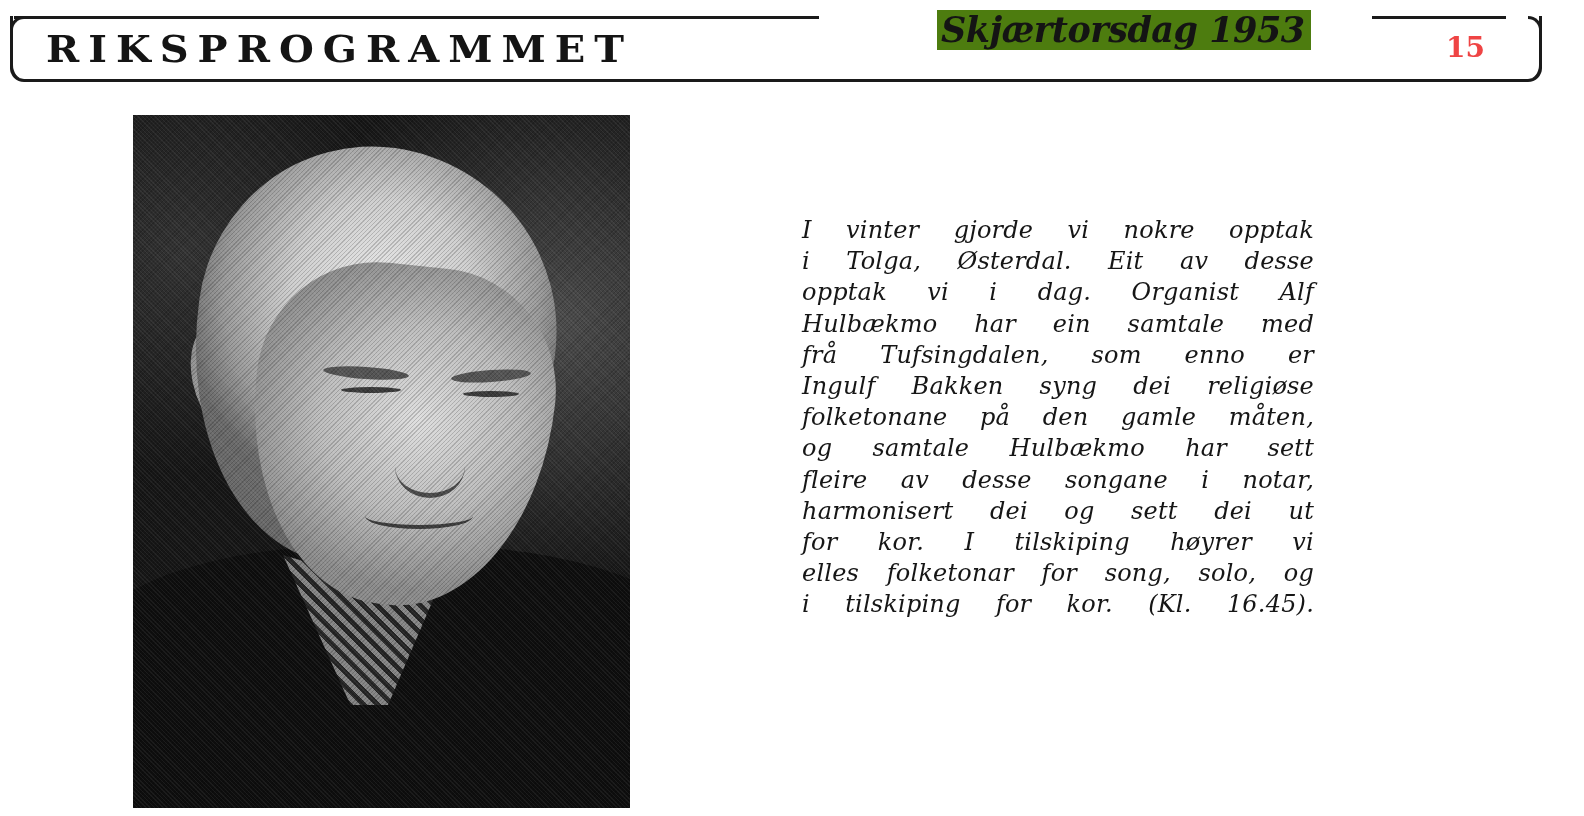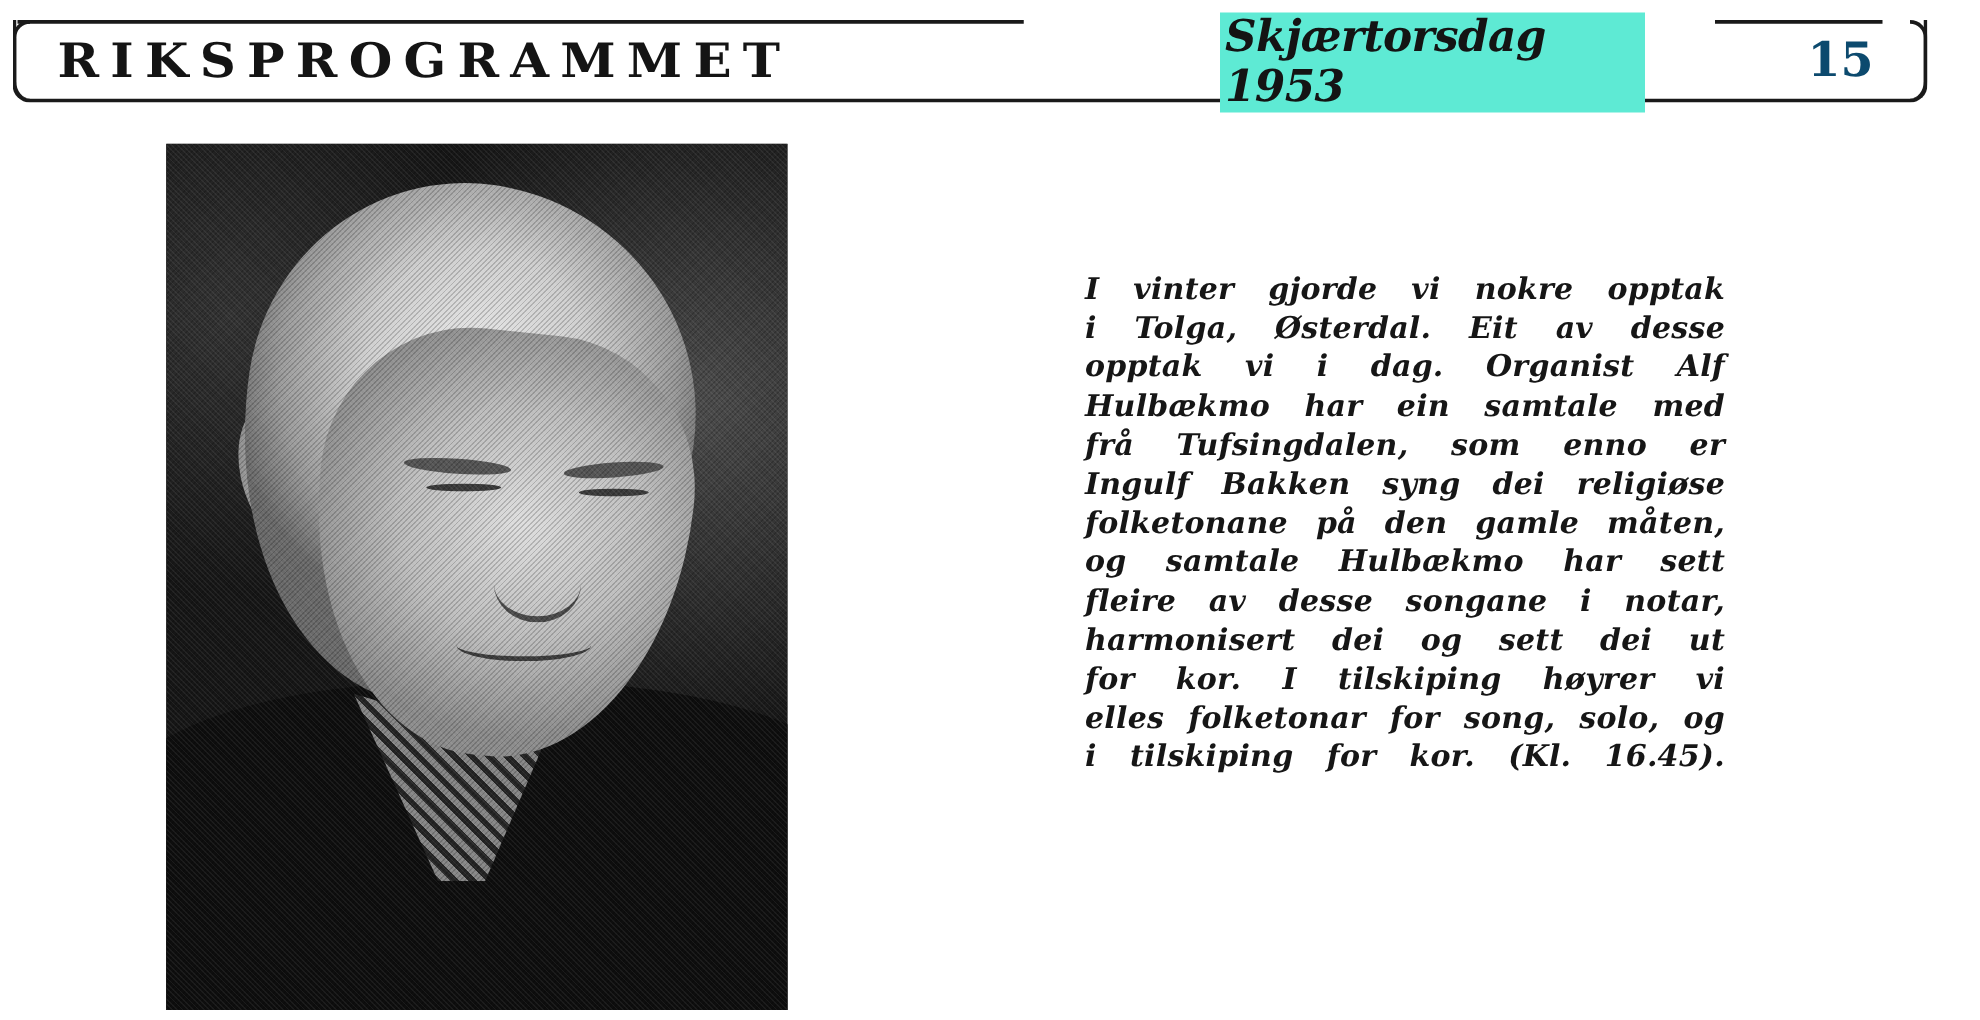--- a/index.html
+++ b/index.html
@@ -14,21 +14,21 @@
       overflow: hidden;
       font-family: "DejaVu Serif", serif;
       color: #141414;
     }
 
     
     .header {
       position: absolute;
       left: 0;
       top: 0;
-      width: 1316px;
+      width: 1584px;
       height: 100px;
       text-decoration: underline;
     }
     .header-top-rule-left {
       position: absolute;
       left: 14px;
       top: 16px;
       width: 805px;
       height: 3px;
       background: #1a1a1a;
@@ -84,41 +84,41 @@
       font-weight: bold;
       font-size: 40px;
       letter-spacing: 9px;
       line-height: 40px;
       color: #141414;
       transform: scaleY(0.95);
       transform-origin: left top;
     }
     .issue-date {
       position: absolute;
-      left: 976px;
+      left: 937px;
       top: 10px;
       font-family: "DejaVu Serif", serif;
       font-weight: bold;
       font-style: italic;
       font-size: 35px;
       line-height: 40px;
       letter-spacing: -0.5px;
       color: #141414;
-      background: #5eead4;
+      background: #4d7c0f;
       padding: 0 6px 0 4px;
     }
     .page-number {
       position: absolute;
       left: 1446px;
       top: 28px;
       font-family: "DejaVu Serif", serif;
       font-weight: bold;
-      font-size: 38px;
+      font-size: 28px;
       line-height: 40px;
-      color: #0c4a6e;
+      color: #ef4444;
     }
 
     
     .photo {
       position: absolute;
       left: 133px;
       top: 115px;
       width: 497px;
       height: 693px;
       background: #111111;
@@ -246,24 +246,23 @@
       background:
         repeating-linear-gradient(45deg, #9a9a9a 0 5px, #2a2a2a 5px 10px),
         #555;
       clip-path: polygon(0 0, 100% 30%, 70% 100%, 45% 100%);
       opacity: 0.85;
     }
 
     
     .article {
       position: absolute;
-      left: 868px;
+      left: 802px;
       top: 215px;
       width: 512px;
-      font-weight: bold;
     }
     .article-line {
       display: block;
       font-family: "DejaVu Serif", serif;
       font-style: italic;
       font-size: 24px;
       line-height: 31.2px;
       height: 31.2px;
       white-space: nowrap;
       color: #161616;

